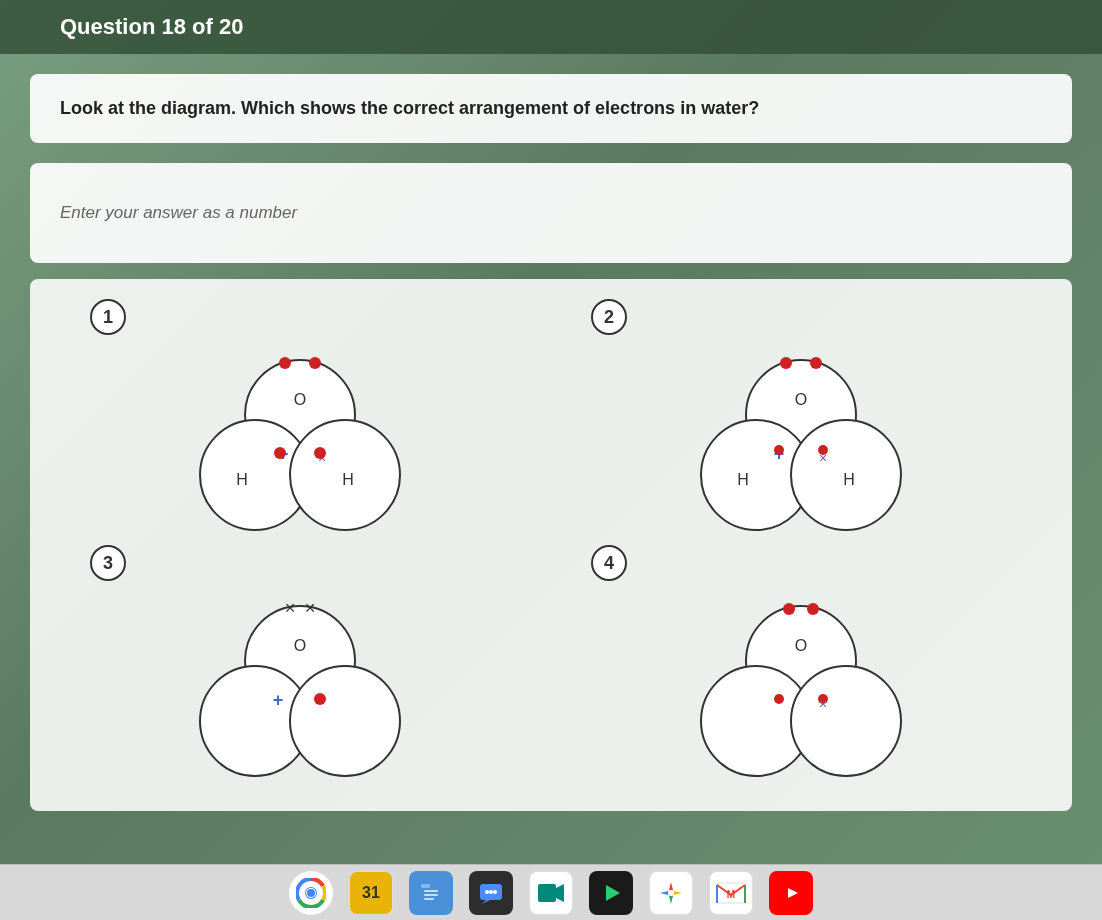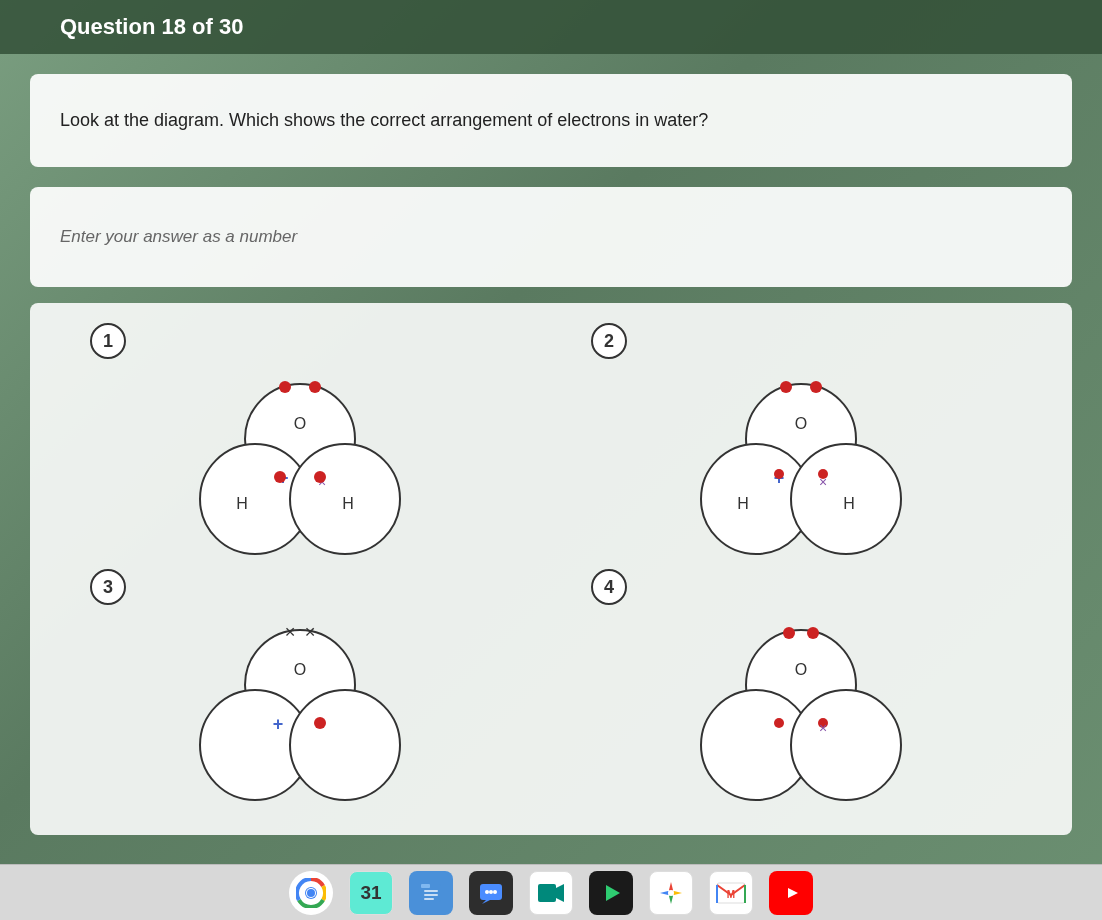--- a/index.html
+++ b/index.html
@@ -29,21 +29,22 @@
     .question-title {
       color: #ffffff;
       font-size: 22px;
       font-weight: bold;
     }
 
     .question-card {
       background: rgba(255, 255, 255, 0.92);
       margin: 20px 30px;
       border-radius: 8px;
-      padding: 36px 30px;
+      padding: 24px 30px;
+      font-weight: bold;
     }
 
     .question-text {
       font-size: 18px;
       color: #222;
     }
 
     .answer-card {
       background: rgba(255, 255, 255, 0.92);
       margin: 16px 30px;
@@ -133,21 +134,21 @@
     .taskbar-icon.photos { background: white; }
     .taskbar-icon.gmail { background: white; }
     .taskbar-icon.youtube { background: #ff0000; }
   </style>
 </head>
 <body>
 
 <div class="main-bg">
 
   <div class="question-header">
-    <span class="question-title">Question 18 of 30</span>
+    <span class="question-title">Question 18 of 20</span>
   </div>
 
   <div class="question-card">
     <span class="question-text">Look at the diagram. Which shows the correct arrangement of electrons in water?</span>
   </div>
 
   <div class="answer-card">
     <span class="answer-placeholder">Enter your answer as a number</span>
   </div>
 
@@ -279,21 +280,21 @@
         <circle cx="15" cy="15" r="6" fill="#4285f4"></circle>
         <path d="M15 1 A14 14 0 0 1 27.1 8" stroke="#ea4335" stroke-width="4" fill="none"></path>
         <path d="M27.1 8 A14 14 0 0 1 27.1 22" stroke="#fbbc05" stroke-width="4" fill="none"></path>
         <path d="M27.1 22 A14 14 0 0 1 2.9 22" stroke="#34a853" stroke-width="4" fill="none"></path>
         <path d="M2.9 22 A14 14 0 0 1 15 1" stroke="#4285f4" stroke-width="4" fill="none"></path>
         <circle cx="15" cy="15" r="5" fill="white"></circle>
         <circle cx="15" cy="15" r="4" fill="#4285f4"></circle>
       </svg>
     </div>
 
-    <div class="taskbar-icon calendar" style="background:#5eead4; border-radius:8px; font-size:19px; font-weight:bold; color:#333; border: 1px solid #ddd;">
+    <div class="taskbar-icon calendar" style="background:#eab308; border-radius:8px; font-size:16px; font-weight:bold; color:#333; border: 1px solid #ddd;">
       31
     </div>
 
     <div class="taskbar-icon files" style="border-radius:8px;">
       <svg width="26" height="26" viewBox="0 0 26 26">
         <rect x="3" y="4" width="20" height="18" rx="2" fill="#4a90d9"></rect>
         <rect x="3" y="4" width="9" height="4" rx="1" fill="#80b8f0"></rect>
         <rect x="6" y="10" width="14" height="2" rx="1" fill="white" opacity="0.7"></rect>
         <rect x="6" y="14" width="14" height="2" rx="1" fill="white" opacity="0.7"></rect>
         <rect x="6" y="18" width="10" height="2" rx="1" fill="white" opacity="0.7"></rect>

